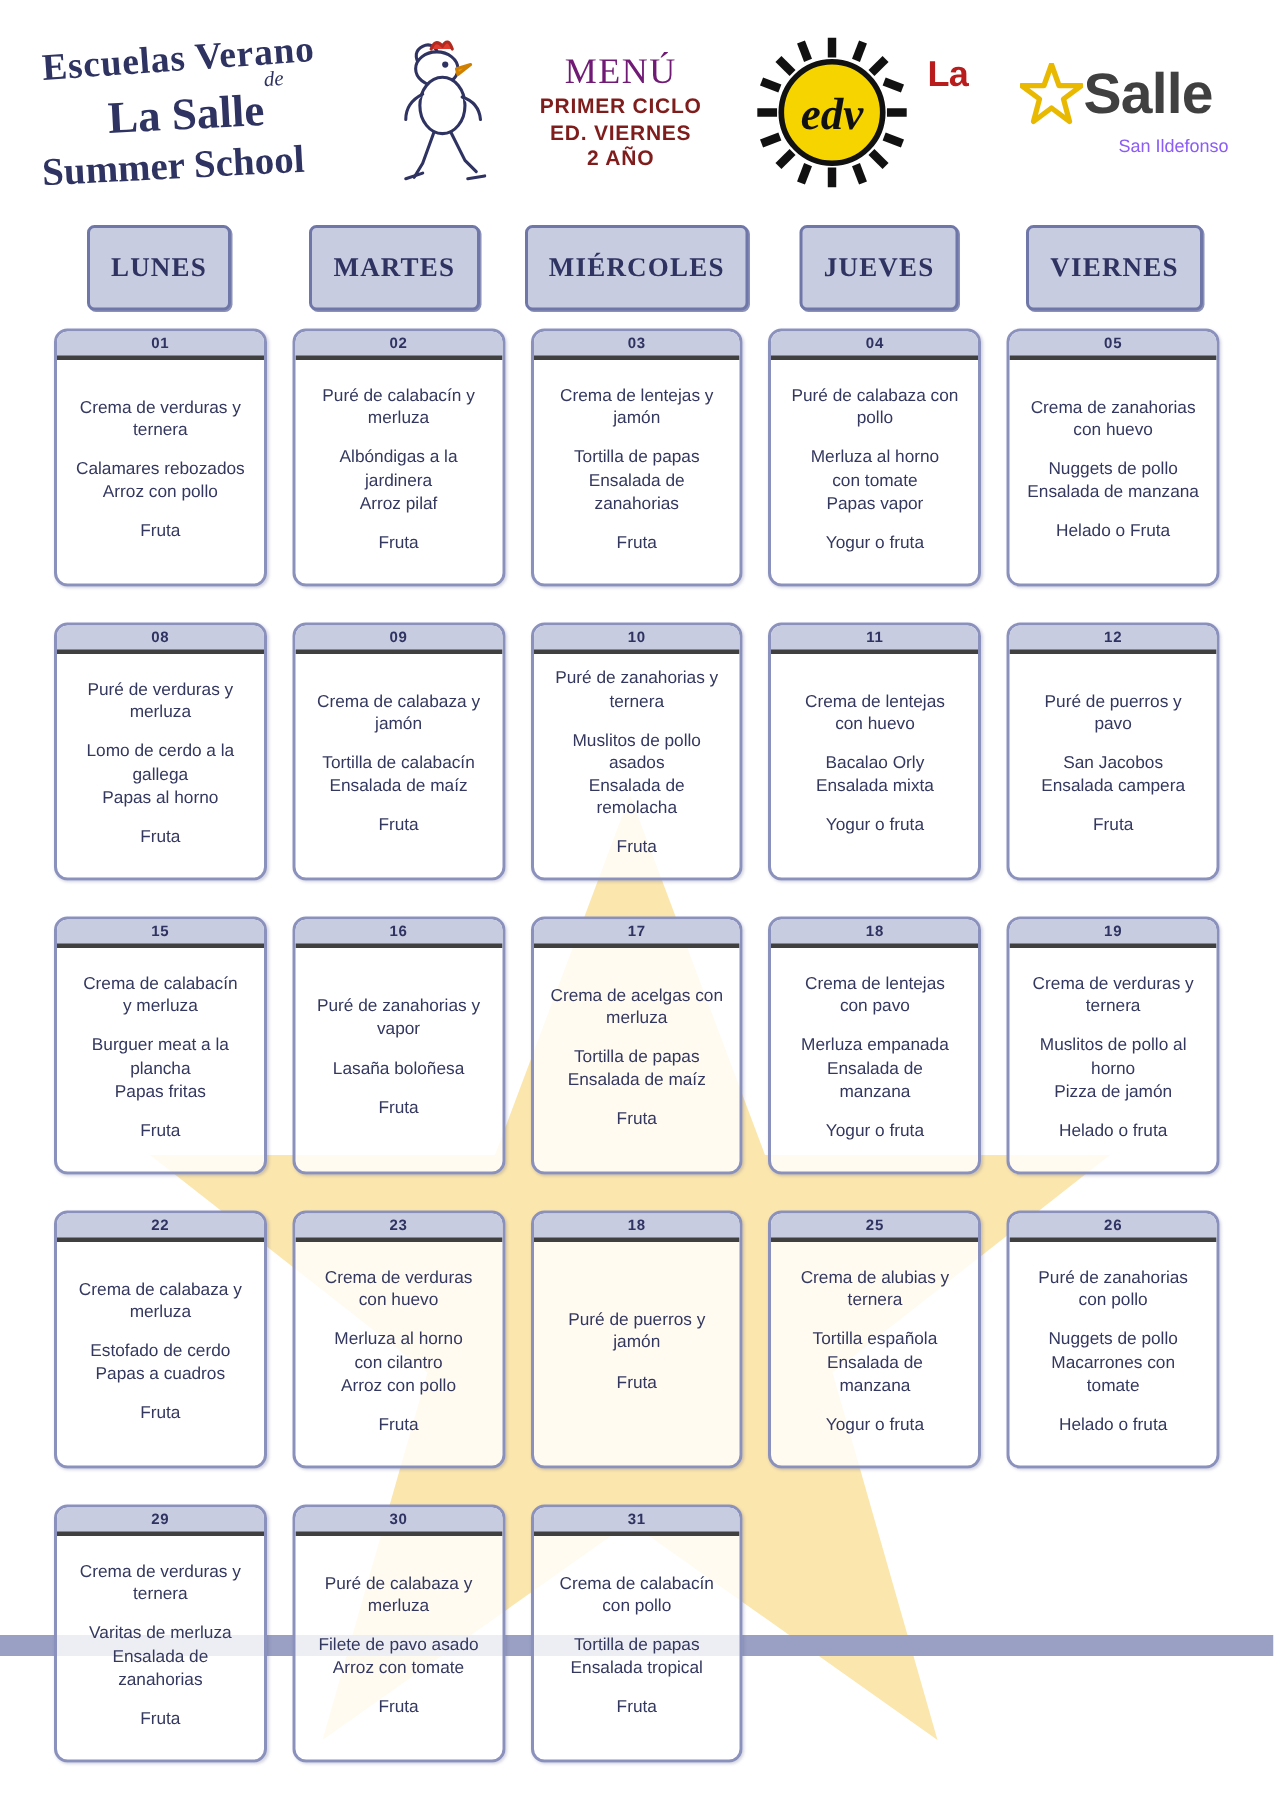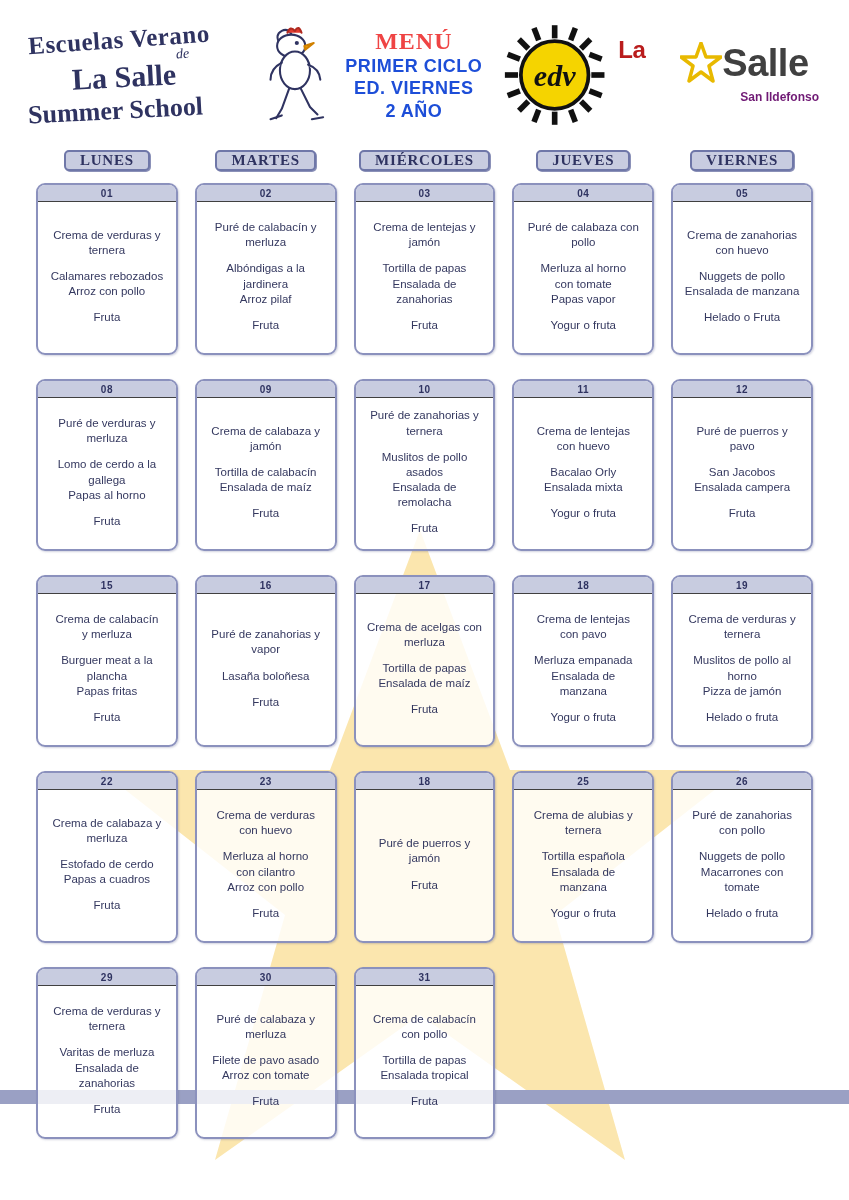--- a/index.html
+++ b/index.html
@@ -91,31 +91,31 @@
     margin-left: 4px;
   }
 
   .menu-title {
     width: 160px;
     text-align: center;
     margin-left: 10px;
   }
   .menu-title .mt1 {
     font-family: "Liberation Serif", serif;
-    font-weight: bold;
+    font-weight: normal;
     font-size: 24px;
     letter-spacing: 1px;
-    color: #ef4444;
+    color: #701a75;
   }
   .menu-title .mt2,
   .menu-title .mt3 {
     font-family: "Liberation Sans", sans-serif;
     font-weight: bold;
-    font-size: 18px;
-    color: #1d4ed8;
+    font-size: 14px;
+    color: #7f1d1d;
     letter-spacing: .5px;
     line-height: 1.25;
   }
 
   .edv-logo {
     width: 110px;
     height: 110px;
     position: relative;
     margin-left: 14px;
   }
@@ -151,23 +151,23 @@
     top: 22px;
     left: 62px;
     width: 42px;
     height: 42px;
   }
   .lasalle-logo .ls-sub {
     position: absolute;
     top: 70px;
     right: 6px;
     font-family: "Liberation Sans", sans-serif;
-    font-weight: bold;
+    font-weight: normal;
     font-size: 12px;
-    color: #701a75;
+    color: #8b5cf6;
   }
 
   
   .grid {
     position: relative;
     z-index: 3;
     padding: 0 36px;
     box-sizing: border-box;
   }
   .weekdays {
@@ -177,23 +177,23 @@
     margin-bottom: 12px;
   }
   .weekday {
     justify-self: center;
     background: #c8cce0;
     border: 2px solid #6f77a8;
     border-radius: 5px;
     color: #2f3361;
     font-family: "Liberation Serif", serif;
     font-weight: bold;
-    font-size: 15px;
+    font-size: 18px;
     letter-spacing: .8px;
-    padding: 0 14px;
+    padding: 16px 14px;
     box-shadow: 1px 1px 0 #8b91b8;
   }
 
   
   .weeks {
     display: grid;
     grid-template-columns: repeat(5, 1fr);
     column-gap: 17px;
     row-gap: 24px;
   }
@@ -208,21 +208,21 @@
     flex-direction: column;
   }
   .day.empty {
     border: none;
     background: transparent;
     box-shadow: none;
     min-height: 0;
   }
   .day-num {
     background: #c8cce0;
-    border-bottom: 1px solid #404040;
+    border-bottom: 3px solid #404040;
     text-align: center;
     font-size: 10px;
     font-weight: bold;
     color: #2f3361;
     padding: 3px 0 2px;
     letter-spacing: .5px;
   }
   .day-body {
     flex: 1;
     display: flex;

